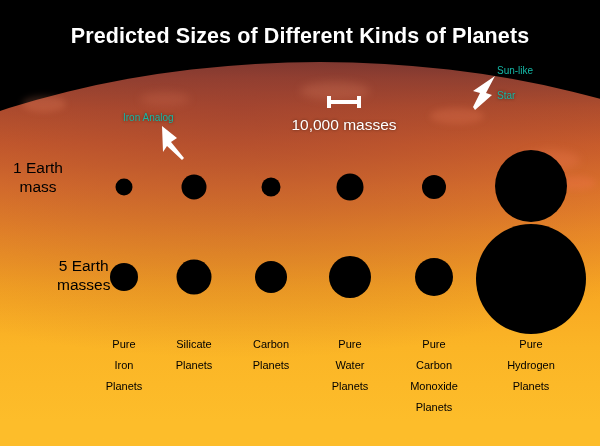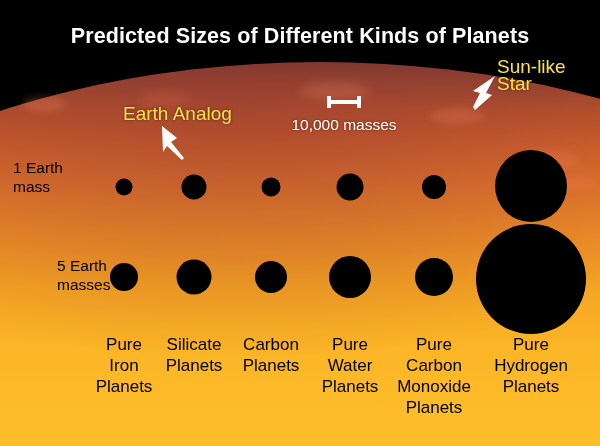--- a/index.html
+++ b/index.html
@@ -78,42 +78,42 @@
     transform: translate(-50%, -50%);
   }
 
   
   .row-label {
     position: absolute;
     color: #000000;
     font-size: 15.5px;
     line-height: 19px;
     font-weight: normal;
-    text-align: left;
+    text-align: center;
   }
   #row-label-1 { left: 13px; top: 158px; }
   #row-label-2 { left: 13px; top: 256px; margin-left: 44px; }
 
   
   .col-label {
     position: absolute;
     color: #000000;
-    font-size: 17px;
+    font-size: 11px;
     line-height: 21px;
     text-align: center;
     transform: translateX(-50%);
     white-space: pre-line;
   }
 
   
   .callout {
     position: absolute;
-    color: #fde047;
-    font-size: 19px;
-    line-height: 17px;
+    color: #14b8a6;
+    font-size: 10px;
+    line-height: 25px;
     white-space: pre-line;
     text-shadow: 0 0 3px rgba(0,0,0,0.55);
   }
   #earth-analog-label { left: 123px; top: 105px; }
   #sun-star-label { left: 497px; top: 58px; }
 
   .arrow-svg { position: absolute; overflow: visible; }
   #earth-analog-arrow { left: 160px; top: 124px; }
   #sun-star-arrow { left: 455px; top: 74px; }
 
@@ -197,21 +197,21 @@
 Water
 Planets</div>
   <div class="col-label" style="left:434px; top:334px;">Pure
 Carbon
 Monoxide
 Planets</div>
   <div class="col-label" style="left:531px; top:334px;">Pure
 Hydrogen
 Planets</div>
 
-  <div class="callout" id="earth-analog-label">Earth Analog</div>
+  <div class="callout" id="earth-analog-label">Iron Analog</div>
   <svg class="arrow-svg" id="earth-analog-arrow" width="46" height="46" viewBox="0 0 46 46">
     <polygon points="2,2 17,14 11,18 24,34 22,36 7,22 3,28" fill="#ffffff"></polygon>
   </svg>
 
   <div class="callout" id="sun-star-label">Sun-like
 Star</div>
   <svg class="arrow-svg" id="sun-star-arrow" width="46" height="46" viewBox="0 0 46 46">
     <polygon points="40,2 31,19 37,21 20,36 18,33 25,19 18,17" fill="#ffffff"></polygon>
   </svg>
 

